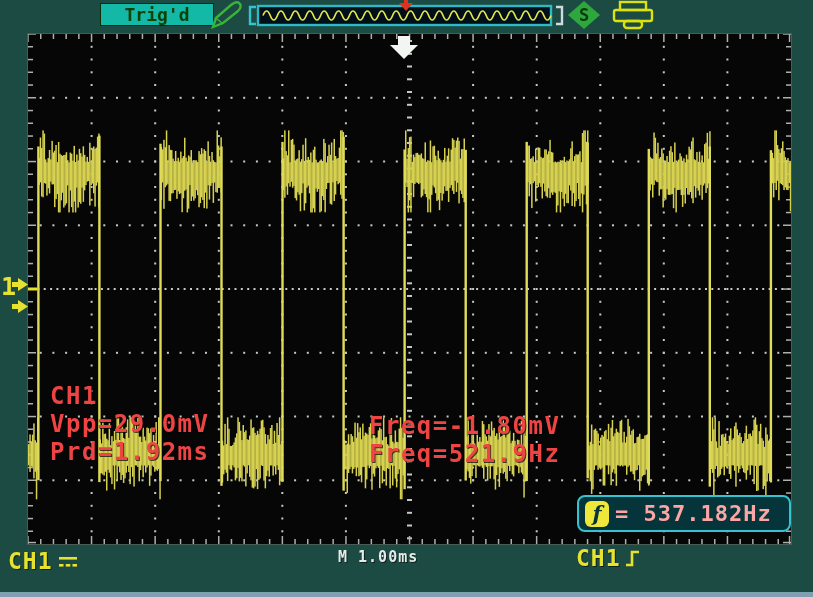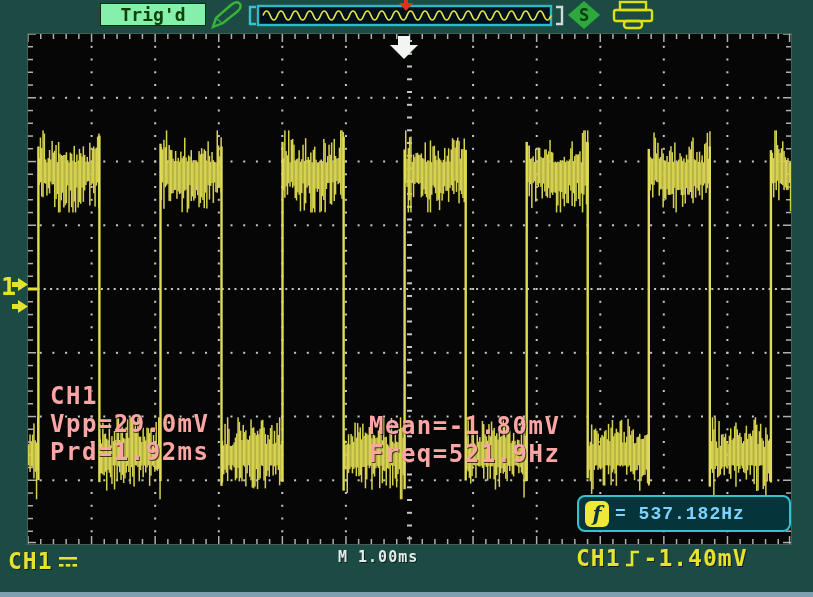--- a/index.html
+++ b/index.html
@@ -3,54 +3,54 @@
 <meta charset="utf-8">
 <style>
   html,body{margin:0;padding:0;background:#000;}
   .scope{
     position:relative;width:813px;height:597px;overflow:hidden;
     background:#1c4b44;
     font-family:"DejaVu Sans Mono","Liberation Mono",monospace;
   }
   
   .trig-badge{
-    position:absolute;left:100px;top:3px;width:106px;height:23px;
-    background:#86efac;border:1px solid #0c2d08;box-sizing:border-box;
+    position:absolute;left:100px;top:3px;width:114px;height:23px;
+    background:#14b8a6;border:1px solid #0c2d08;box-sizing:border-box;
     color:#0d4208;font-size:18px;font-weight:bold;line-height:21px;text-align:center;
   }
   .icon-svg{position:absolute;}
   .hpos{
     position:absolute;left:247px;top:4px;width:318px;height:23px;
   }
   .red-marker{position:absolute;left:399px;top:0;width:14px;height:12px;}
   
   .screen{
     position:absolute;left:27px;top:33px;width:763px;height:510px;
     background:#060606;border:1px solid #4a5a55;box-sizing:content-box;overflow:hidden;
   }
   #wave-svg{position:absolute;left:0;top:0;}
   .meas{
-    position:absolute;color:#fca5a5;font-size:24px;font-weight:bold;
+    position:absolute;color:#ef4444;font-size:24px;font-weight:bold;
     letter-spacing:1.5px;line-height:28px;white-space:pre;
     text-shadow:1px 1px 0 rgba(0,0,0,.7);
   }
   .meas-left{left:22px;top:348px;}
   .meas-mid{left:341px;top:378px;}
   .counter{
     position:absolute;left:549px;top:461px;width:214px;height:37px;
     background:#05343a;border:2px solid #35c3cf;border-radius:8px;box-sizing:border-box;
     display:flex;align-items:center;gap:6px;padding:0 6px;
   }
   .f-icon{
     display:inline-block;width:24px;height:26px;border-radius:6px;
     background:#efe73a;color:#06343a;
     font-family:"DejaVu Serif","Liberation Serif",serif;font-style:italic;font-weight:bold;
     font-size:21px;line-height:25px;text-align:center;
   }
-  .counter-val{color:#7dd3fc;font-size:18px;font-weight:bold;letter-spacing:1px;white-space:pre;font-family:Liberation Mono, monospace;}
+  .counter-val{color:#fca5a5;font-size:22px;font-weight:bold;letter-spacing:1px;white-space:pre;}
   .left-markers{position:absolute;left:1px;top:266px;}
   
   .stat{
     position:absolute;font-weight:bold;white-space:pre;letter-spacing:1px;
     text-shadow:1px 1px 0 rgba(0,0,0,.55);
   }
   .yellow{color:#e6e22e;}
   .white{color:#e3ece9;}
   .ch1scale{left:8px;top:548px;font-size:23px;display:flex;align-items:center;gap:4px;}
   .timebase{left:338px;top:548px;font-size:15px;}
@@ -1809,21 +1809,21 @@
         <g>
           <rect x="370" y="2" width="12" height="9" fill="#f2f5f2"></rect>
           <polygon points="362,11 390,11 376,25" fill="#f2f5f2"></polygon>
         </g>
       </svg>
 
     <div class="meas meas-left"><span>CH1</span>
 <span>Vpp=29.0mV</span>
 <span>Prd=1.92ms</span></div>
 
-    <div class="meas meas-mid"><span>Mean=-1.80mV</span>
+    <div class="meas meas-mid"><span>Freq=-1.80mV</span>
 <span>Freq=521.9Hz</span></div>
 
     <div class="counter">
       <span class="f-icon">f</span>
       <span class="counter-val">= 537.182Hz</span>
     </div>
   </div>
 
   <svg class="left-markers" width="30" height="58" viewBox="0 0 30 58">
     <text x="0" y="29" font-size="25" font-weight="bold" fill="#e6e22e">1</text>
@@ -1847,18 +1847,17 @@
     </svg>
   </div>
 
   <div class="stat white timebase">M 1.00ms</div>
 
   <div class="stat yellow trigread">
     <span>CH1</span>
     <svg width="17" height="21" viewBox="0 0 17 21">
       <path d="M2,17 H8 V4 H15" fill="none" stroke="#e6e22e" stroke-width="2.6"></path>
     </svg>
-    <span>-1.40mV</span>
   </div>
 
 
   <div class="bottom-strip"></div>
 </div>
 
 </body></html>

